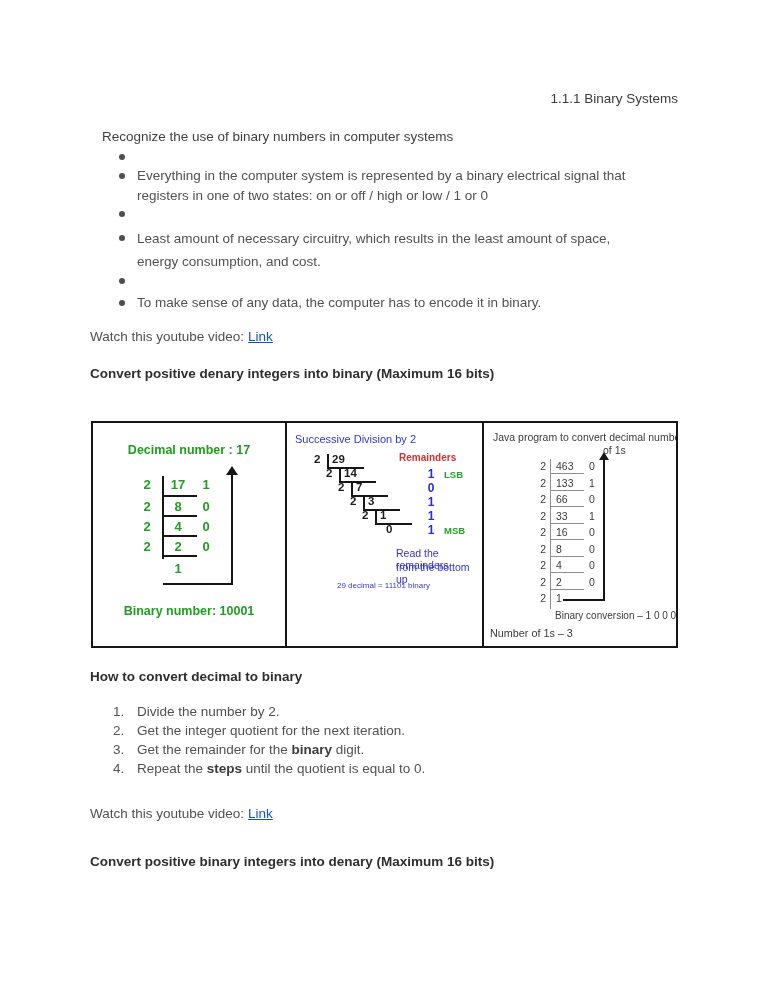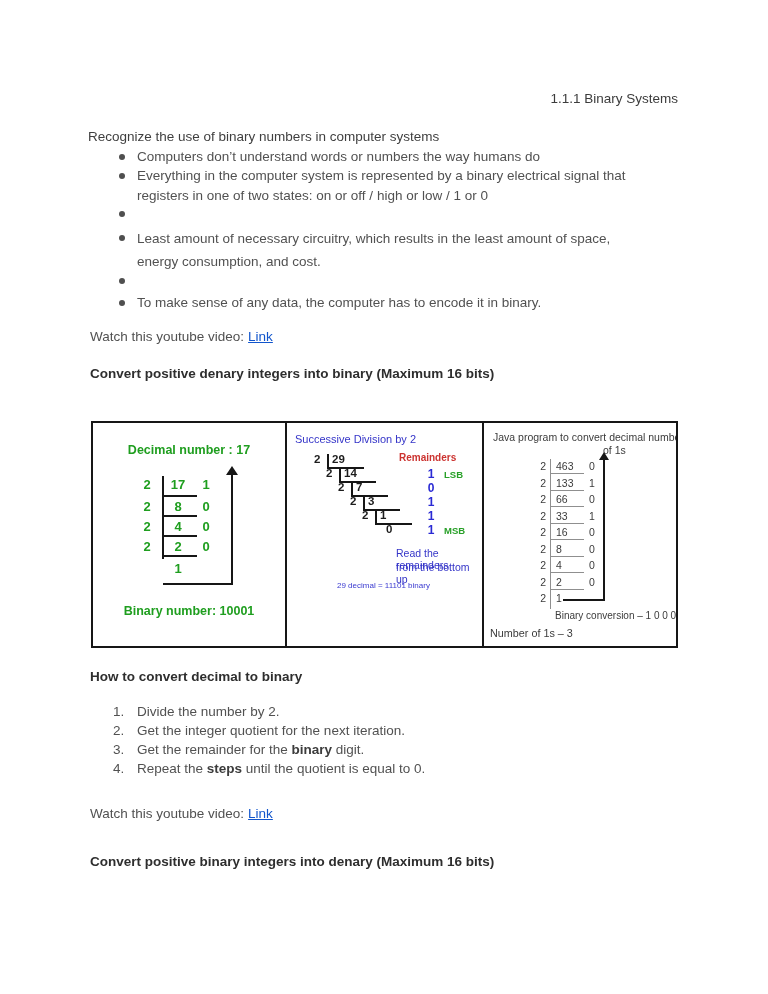--- a/index.html
+++ b/index.html
@@ -53,25 +53,24 @@
   .p3txt{position:absolute;font-size:10.5px;color:#3b3b3b;}
   .p3 .divisor{left:48px;width:14px;text-align:right;}
   .p3 .dividend{left:72px;}
   .p3 .remainder{left:102px;width:12px;text-align:center;}
 </style>
 </head>
 <body>
 
 <div class="abs txt dark" style="top:89px;left:90px;width:588px;text-align:right;">1.1.1 Binary Systems</div>
 
-<div class="abs txt" style="top:127px;left:88px;color:#3f3f3f;">Recognize the use of binary numbers in computer systems</div>
+<div class="abs txt" style="top:127px;left:102px;color:#3f3f3f;">Recognize the use of binary numbers in computer systems</div>
 
 <div class="abs txt bullet-item" style="top:147px">
   <span class="bullet-dot"></span>
-  <span>Computers don’t understand words or numbers the way humans do</span>
 </div>
 <div class="abs txt bullet-item" style="top:166px">
   <span class="bullet-dot"></span>
   <span>Everything in the computer system is represented by a binary electrical signal that registers in one of two states: on or off / high or low / 1 or 0</span>
 </div>
 <div class="abs txt bullet-item" style="top:204px">
   <span class="bullet-dot"></span>
 </div>
 <div class="abs txt bullet-item" style="top:227px;line-height:23px;">
   <span class="bullet-dot" style="top:8px"></span>

